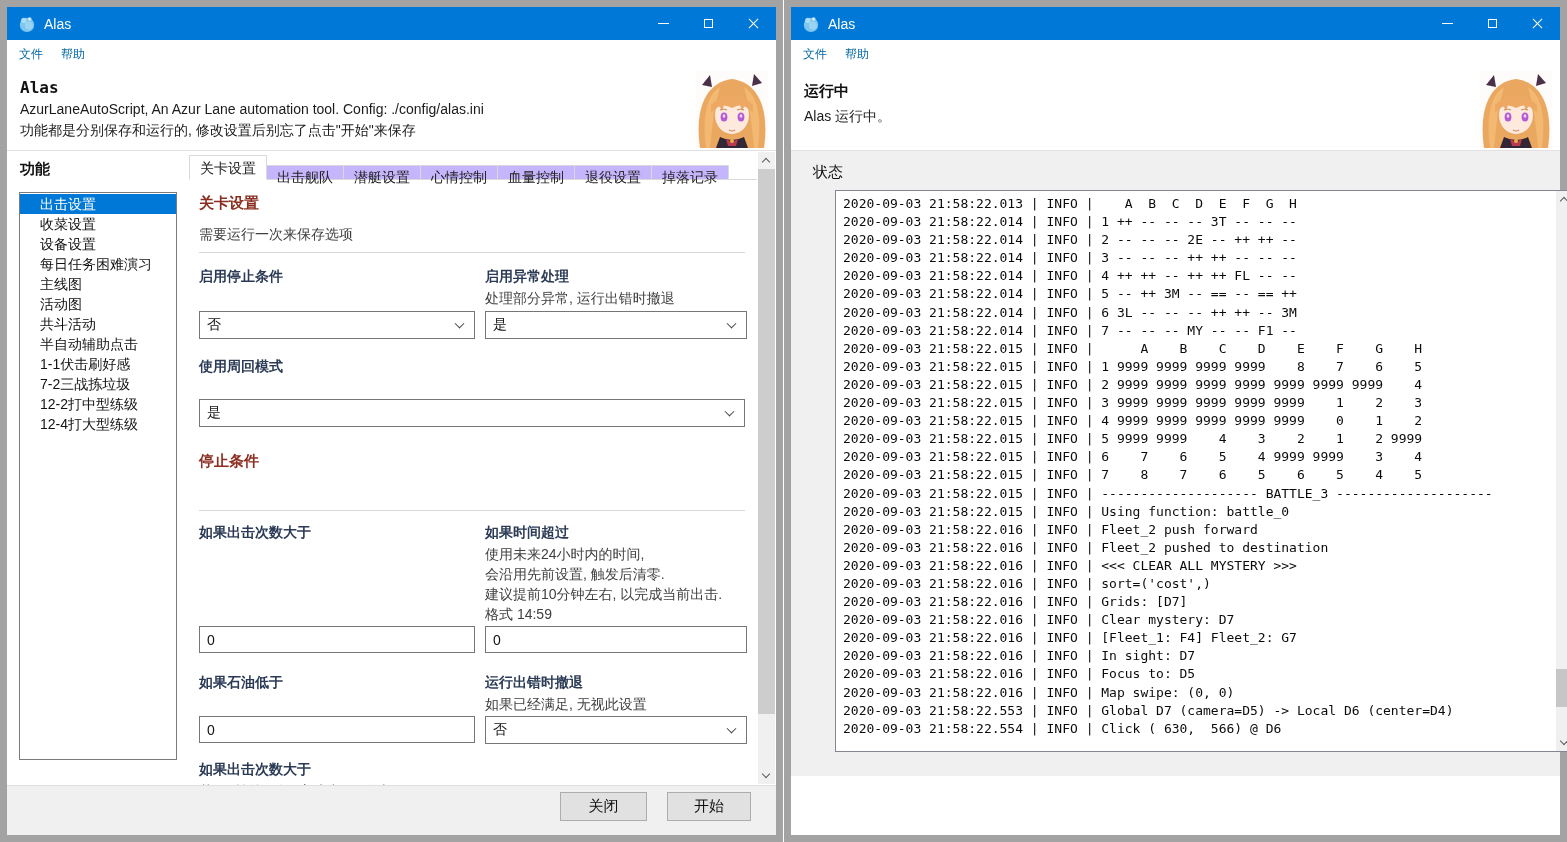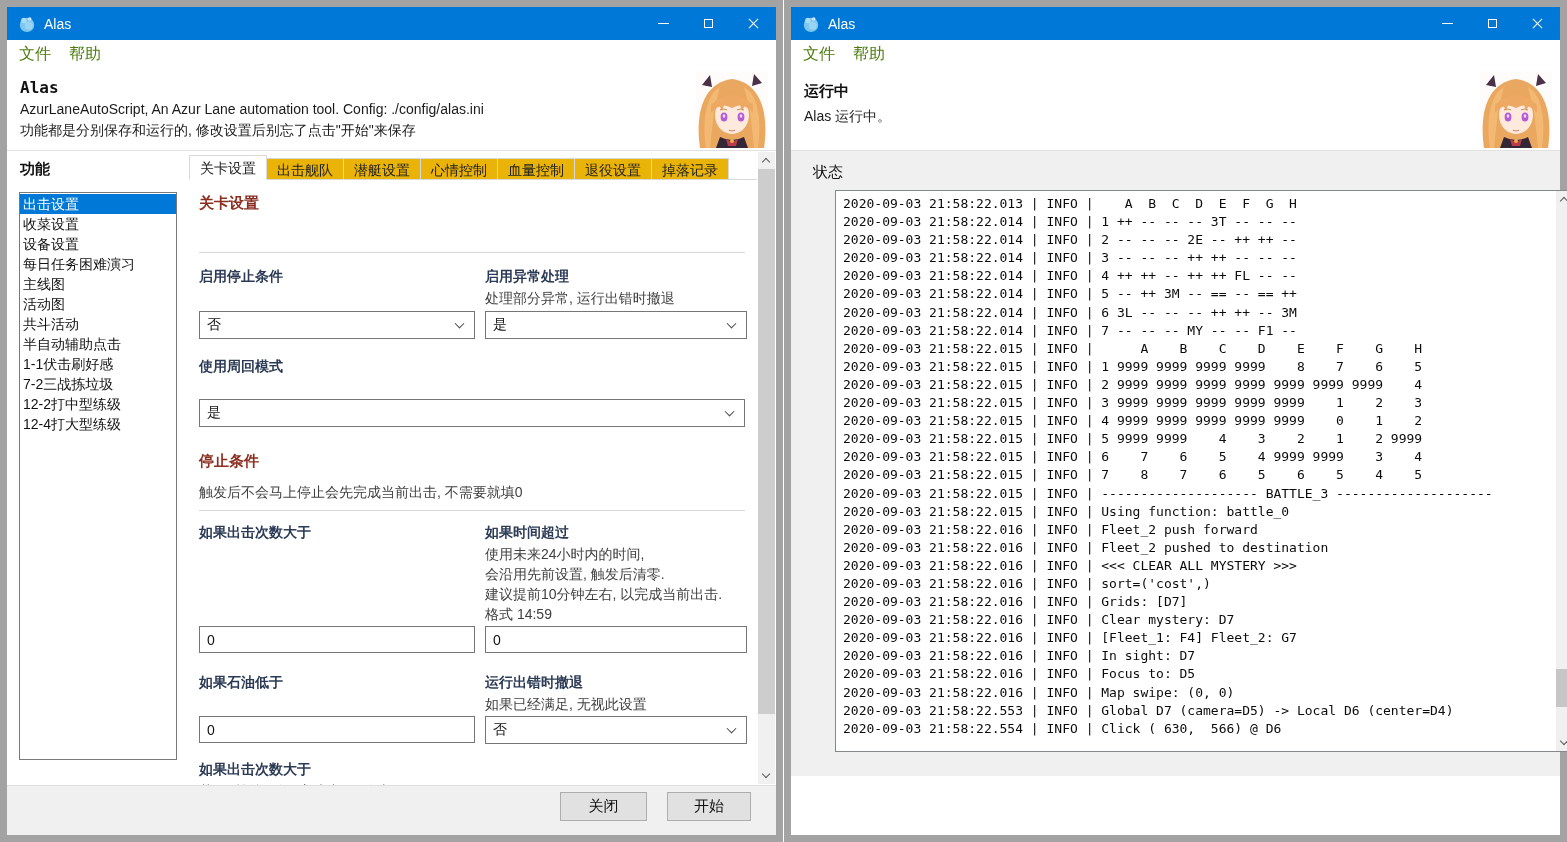--- a/index.html
+++ b/index.html
@@ -16,41 +16,41 @@
   .app-icon { width:18px; height:18px; margin-left:11px; flex:0 0 auto; }
   .tb-title { color:#fff; font-size:14px; margin-left:8px; }
   .tb-controls { margin-left:auto; display:flex; height:100%; }
   .ctl { width:45px; height:100%; display:flex; align-items:center; justify-content:center; position:relative; }
   .ctl .bar { width:11px; height:1px; background:#fff; display:block; }
   .ctl .box { width:9px; height:9px; border:1px solid #fff; display:block; }
   .ctl .x1,.ctl .x2 { position:absolute; width:13px; height:1px; background:#fff; left:16px; top:16px; }
   .ctl .x1 { transform:rotate(45deg); } .ctl .x2 { transform:rotate(-45deg); }
 
   
-  .menubar { position:absolute; top:33px; left:0; right:0; height:28px; background:#fff; display:flex; align-items:flex-start; font-size:16px; color:#4d7c0f; }
+  .menubar { position:absolute; top:33px; left:0; right:0; height:28px; background:#fff; display:flex; align-items:flex-start; font-size:12px; color:#0369a1; }
   .menu-item { padding:0 9px; height:100%; display:flex; align-items:center; }
   .menu-item:first-child { margin-left:3px; }
 
   
   .hdr { position:absolute; top:61px; left:0; right:0; height:83px; background:#fff; border-bottom:1px solid #e2e2e2; }
   .hdr-title { position:absolute; left:13px; top:10px; font-family:"DejaVu Sans Mono","Liberation Mono",monospace; font-weight:bold; font-size:16px; color:#111; }
   .hdr-line1 { position:absolute; left:13px; top:33px; font-size:14px; color:#1b1b1b; }
   .hdr-line2 { position:absolute; left:13px; top:54px; font-size:14px; color:#1b1b1b; }
   .avatar { position:absolute; right:8px; top:3px; width:72px; height:77px; }
 
   
   .body-l { position:absolute; top:144px; left:0; right:0; bottom:50px; background:#fff; overflow:hidden; }
   .func-title { position:absolute; left:13px; top:9px; font-size:15px; font-weight:bold; color:#111; }
   .listbox { position:absolute; left:12px; top:41px; width:158px; bottom:25px; border:1px solid #7a7a7a; background:#fff; overflow:hidden; padding-top:1px; }
-  .list-item { height:20px; line-height:20px; font-size:14px; color:#111; padding-left:3px; white-space:nowrap; }
+  .list-item { height:20px; line-height:20px; font-size:14px; color:#111; padding-left:20px; white-space:nowrap; }
   .list-item.selected { background:#0078d7; color:#fff; }
 
   
   .tabs { position:absolute; left:182px; top:4px; height:25px; display:flex; align-items:flex-end; z-index:2; }
-  .tab { height:22px; line-height:22px; padding:0 10px; font-size:14px; color:#222; background:#eab308; border:1px solid #d9d9d9; border-left:none; }
+  .tab { height:15px; line-height:22px; padding:0 10px; font-size:14px; color:#222; background:#c4b5fd; border:1px solid #d9d9d9; border-left:none; }
   .tab:first-child { border-left:1px solid #d9d9d9; }
   .tab.selected { background:#fff; height:25px; line-height:25px; border-bottom:1px solid #fff; border-left:1px solid #d9d9d9; position:relative; z-index:3; }
 
   
   .content { position:absolute; left:182px; top:28px; right:19px; bottom:0; background:#fff; overflow:hidden; border-top:1px solid #d9d9d9; }
   .sec-heading { position:absolute; left:10px; font-size:15px; font-weight:bold; color:#8b2e20; }
   .desc { position:absolute; font-size:14px; color:#3f3f3f; white-space:pre-line; line-height:20px; }
   .fld-label { position:absolute; font-size:14px; font-weight:bold; color:#2b3a55; }
   .divider { position:absolute; left:10px; right:12px; height:1px; background:#d8d8d8; }
   .colL { left:10px; width:276px; }
@@ -175,20 +175,21 @@
           <div class="tab">出击舰队</div>
           <div class="tab">潜艇设置</div>
           <div class="tab">心情控制</div>
           <div class="tab">血量控制</div>
           <div class="tab">退役设置</div>
           <div class="tab">掉落记录</div>
         </div>
 
       <div class="content">
         <div class="sec-heading" style="top:14px">关卡设置</div>
+        <div class="desc colL" style="top:44px; width:400px">需要运行一次来保存选项</div>
         <div class="divider" style="top:72px"></div>
 
         <div class="fld-label colL" style="top:88px">启用停止条件</div>
         <div class="fld-label colR" style="top:88px">启用异常处理</div>
         <div class="desc colR" style="top:108px">处理部分异常, 运行出错时撤退</div>
         <div class="select colL" style="top:131px">
             <span>否</span>
             <i class="chev"></i>
           </div>
         <div class="select colR" style="top:131px">
@@ -196,21 +197,20 @@
             <i class="chev"></i>
           </div>
 
         <div class="fld-label colL" style="top:178px">使用周回模式</div>
         <div class="select full" style="top:219px">
             <span>是</span>
             <i class="chev"></i>
           </div>
 
         <div class="sec-heading" style="top:272px">停止条件</div>
-        <div class="desc colL" style="top:302px; width:520px">触发后不会马上停止会先完成当前出击, 不需要就填0</div>
         <div class="divider" style="top:330px"></div>
 
         <div class="fld-label colL" style="top:344px">如果出击次数大于</div>
         <div class="fld-label colR" style="top:344px">如果时间超过</div>
         <div class="desc colR" style="top:364px">使用未来24小时内的时间,
 会沿用先前设置, 触发后清零.
 建议提前10分钟左右, 以完成当前出击.
 格式 14:59</div>
         <input class="tinput colL" style="top: 446px;" value="0">
         <input class="tinput colR" style="top: 446px;" value="0">

